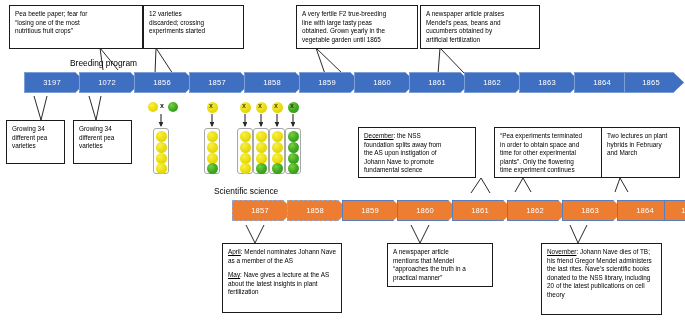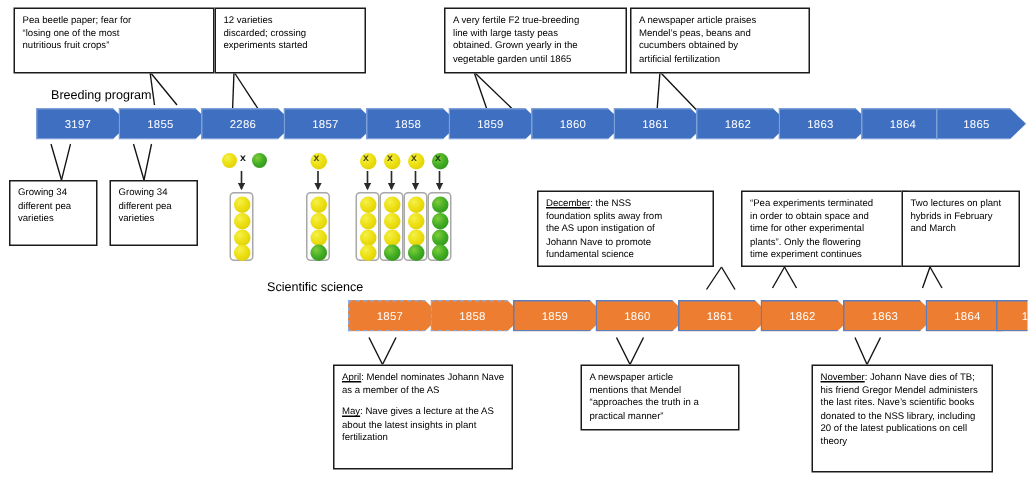--- a/index.html
+++ b/index.html
@@ -34,21 +34,21 @@
     box-sizing:border-box;
   }
   .chev span{position:relative;left:-3px;top:0px;}
   .chev.blue{background:#3f6fc0;border:1px solid #7b9fd6;
     clip-path:polygon(0 0,calc(100% - 11px) 0,100% 50%,calc(100% - 11px) 100%,0 100%);}
   .chev.orange{background:#ed7d31;border:1px solid #5b7fbe;
     clip-path:polygon(0 0,calc(100% - 11px) 0,100% 50%,calc(100% - 11px) 100%,0 100%);}
   .chev.dashed{border-style:dashed;border-color:#8ea9d6;}
 
   .tl-label{
-    position:absolute;font-size:8.4px;color:#000;z-index:6;white-space:nowrap;
+    position:absolute;font-size:8.4px;color:#000;z-index:6;white-space:nowrap;margin-left:36px;
   }
 
   
   .pea{position:absolute;border-radius:50%;}
   .pea.y{background:radial-gradient(circle at 36% 32%,#f5f14a 0%,#ecdf12 45%,#d8c800 100%);}
   .pea.g{background:radial-gradient(circle at 36% 32%,#7ece3a 0%,#3faa23 50%,#2e8b18 100%);}
   .pod{
     position:absolute;box-sizing:border-box;
     border:1px solid #a8a8a8;background:#fdfdfd;border-radius:3px;
   }
@@ -141,24 +141,24 @@
     <p style="margin-top:0;">artificial fertilization</p>
   </div>
 
   <div class="tl-label" style="left:34px;top:58px;">Breeding program</div>
 
   <div class="tl" style="left:0;top:72px;">
     <div class="chev blue" style="left:24px;width:62px;">
       <span>3197</span>
       </div>
     <div class="chev blue" style="left:79px;width:62px;">
-      <span>1855</span>
+      <span>1072</span>
       </div>
     <div class="chev blue" style="left:134px;width:62px;">
-      <span>2286</span>
+      <span>1856</span>
       </div>
     <div class="chev blue" style="left:189px;width:62px;">
       <span>1857</span>
       </div>
     <div class="chev blue" style="left:244px;width:62px;">
       <span>1858</span>
       </div>
     <div class="chev blue" style="left:299px;width:62px;">
       <span>1859</span>
       </div>

